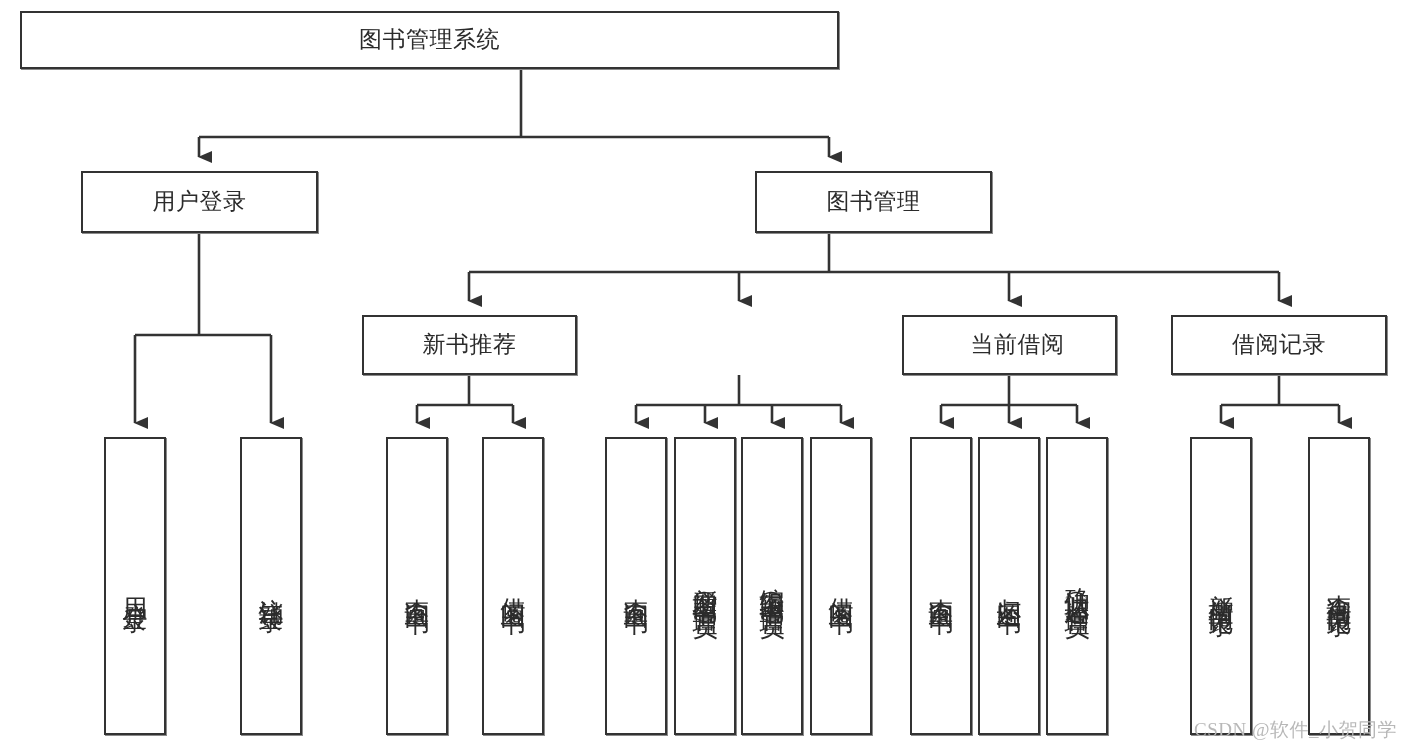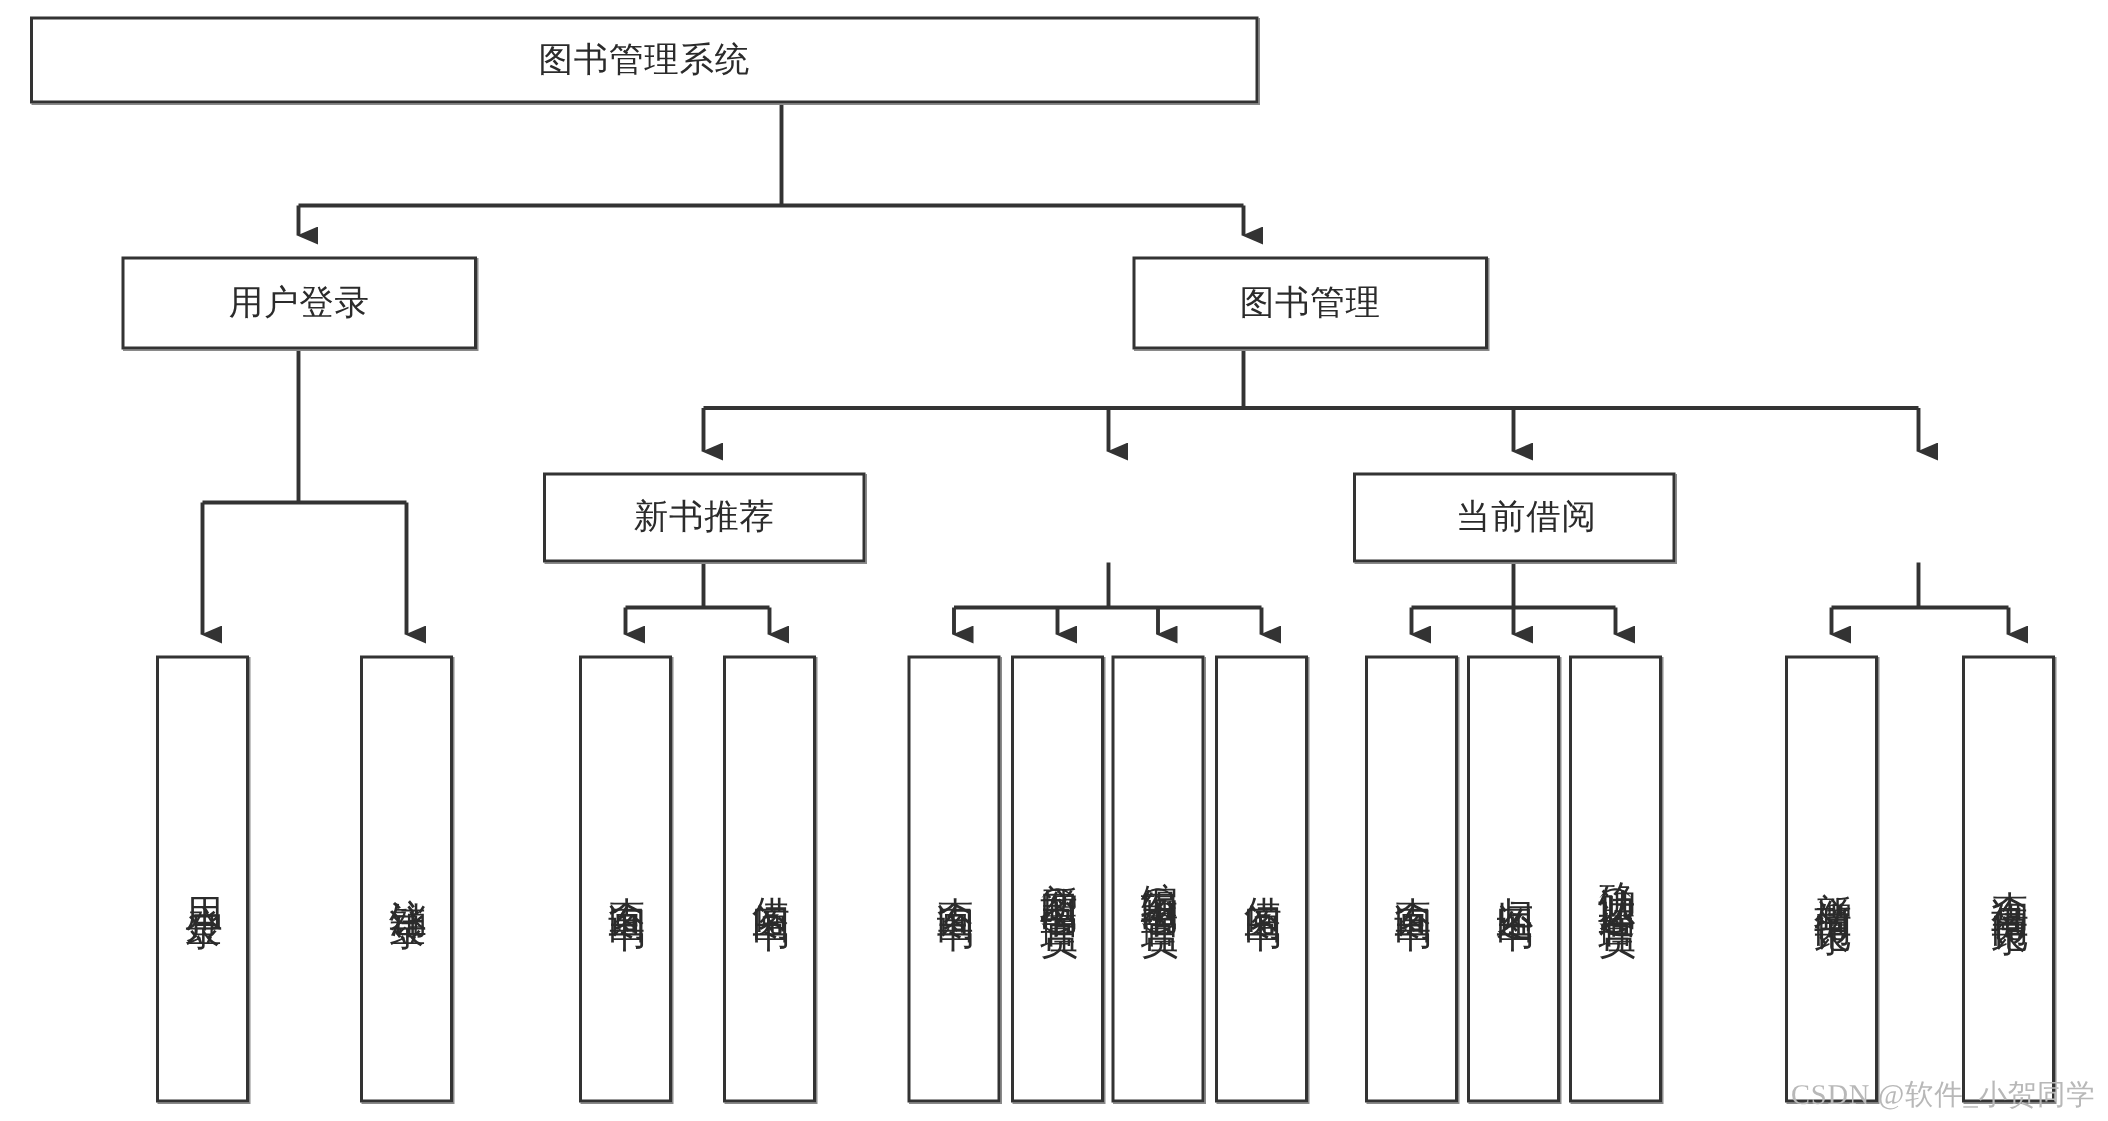--- a/index.html
+++ b/index.html
@@ -146,20 +146,23 @@
   <div class="node horiz" style="left:711px; top:171px; width:237px; height:62px;margin-left:44px;">
     <span class="label">图书管理</span>
   </div>
 
   <div class="node horiz" style="left:362px; top:315px; width:215px; height:60px;">
     <span class="label">新书推荐</span>
   </div>
   <div class="node horiz" style="left:902px; top:315px; width:215px; height:60px;padding-left:16px;">
     <span class="label">当前借阅</span>
   </div>
+  <div class="node horiz" style="left:1171px; top:315px; width:216px; height:60px;">
+    <span class="label">借阅记录</span>
+  </div>
 
   <div class="node vert" style="left:104px; top:437px; width:62px; height:298px;">
     <span class="label">用户登录</span>
   </div>
   <div class="node vert" style="left:240px; top:437px; width:62px; height:298px;">
     <span class="label">注销登录</span>
   </div>
 
   <div class="node vert" style="left:386px; top:437px; width:62px; height:298px;">
     <span class="label">查询图书</span>

